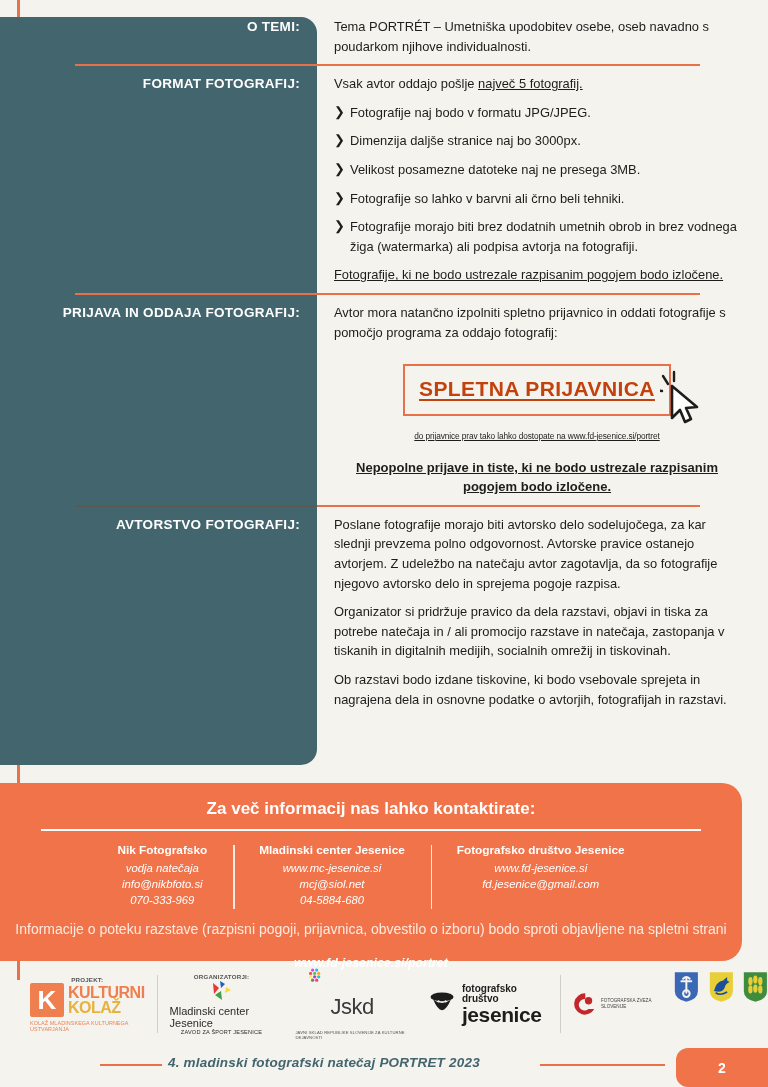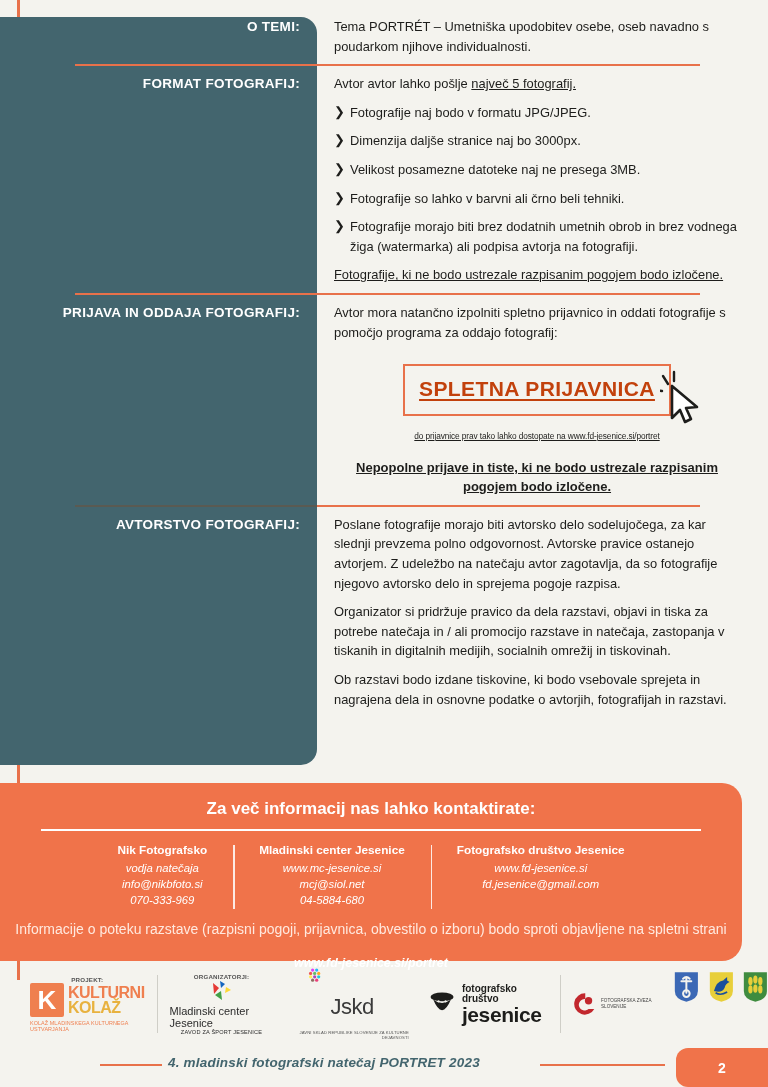--- a/index.html
+++ b/index.html
@@ -133,21 +133,21 @@
   .kk-txt { line-height: .95; }
   .kk-txt .t1 { font-size: 16px; font-weight: bold; color: #ef7f4f; letter-spacing: -.5px; }
   .kk-txt .t2 { font-size: 16px; font-weight: bold; color: #e8b23f; letter-spacing: -.5px; }
   .kk-sub { font-size: 5.4px; color: #ef7f4f; margin-top: 3px; letter-spacing: .1px; }
 
   .mcj { display: flex; flex-direction: column; justify-content: center; }
   .mcj-mark { width: 24px; height: 22px; position: relative; margin-bottom: 3px; }
   .mcj-t1 { font-size: 11px; color: #2b2b2b; }
   .mcj-t2 { font-size: 5.6px; color: #2b2b2b; letter-spacing: .2px; }
 
-  .jskd { display: flex; flex-direction: column; justify-content: center; text-align: right; gap: 11px; }
+  .jskd { display: flex; flex-direction: column; justify-content: center; text-align: left; gap: 11px; }
   .jskd-dots { width: 26px; height: 24px; margin: 0 auto 2px 8px; }
   .jskd-t { font-size: 22px; color: #3a3a3a; letter-spacing: -.5px; line-height: .9; }
   .jskd-s { font-size: 4.2px; color: #555; letter-spacing: .1px; margin-top: 2px; }
 
   .fdj { display: flex; align-items: center; }
   .fdj-txt { line-height: 1; margin-left: 5px; }
   .fdj-t1 { font-size: 10px; color: #1d1d1b; font-weight: bold; }
   .fdj-t2 { font-size: 21px; color: #1d1d1b; font-weight: bold; letter-spacing: -.4px; }
 
   .fzs { display: flex; align-items: center; }
@@ -187,21 +187,21 @@
         <p>Tema PORTRÉT – Umetniška upodobitev osebe, oseb navadno s poudarkom njihove individualnosti.</p>
       </div>
     </div>
 
     <div class="sep"></div>
 
     <div class="row">
       <div class="label-col">FORMAT FOTOGRAFIJ:</div>
       <div class="body-col">
         <p>
-          <span>Avtor avtor lahko pošlje </span><span class="u">največ 5 fotografij.</span>
+          <span>Vsak avtor oddajo pošlje </span><span class="u">največ 5 fotografij.</span>
         </p>
         <div class="bullet-line">
           <span class="chev">❯</span>
           <span>Fotografije naj bodo v formatu JPG/JPEG.</span>
         </div>
         <div class="bullet-line">
           <span class="chev">❯</span>
           <span>Dimenzija daljše stranice naj bo 3000px.</span>
         </div>
         <div class="bullet-line">

